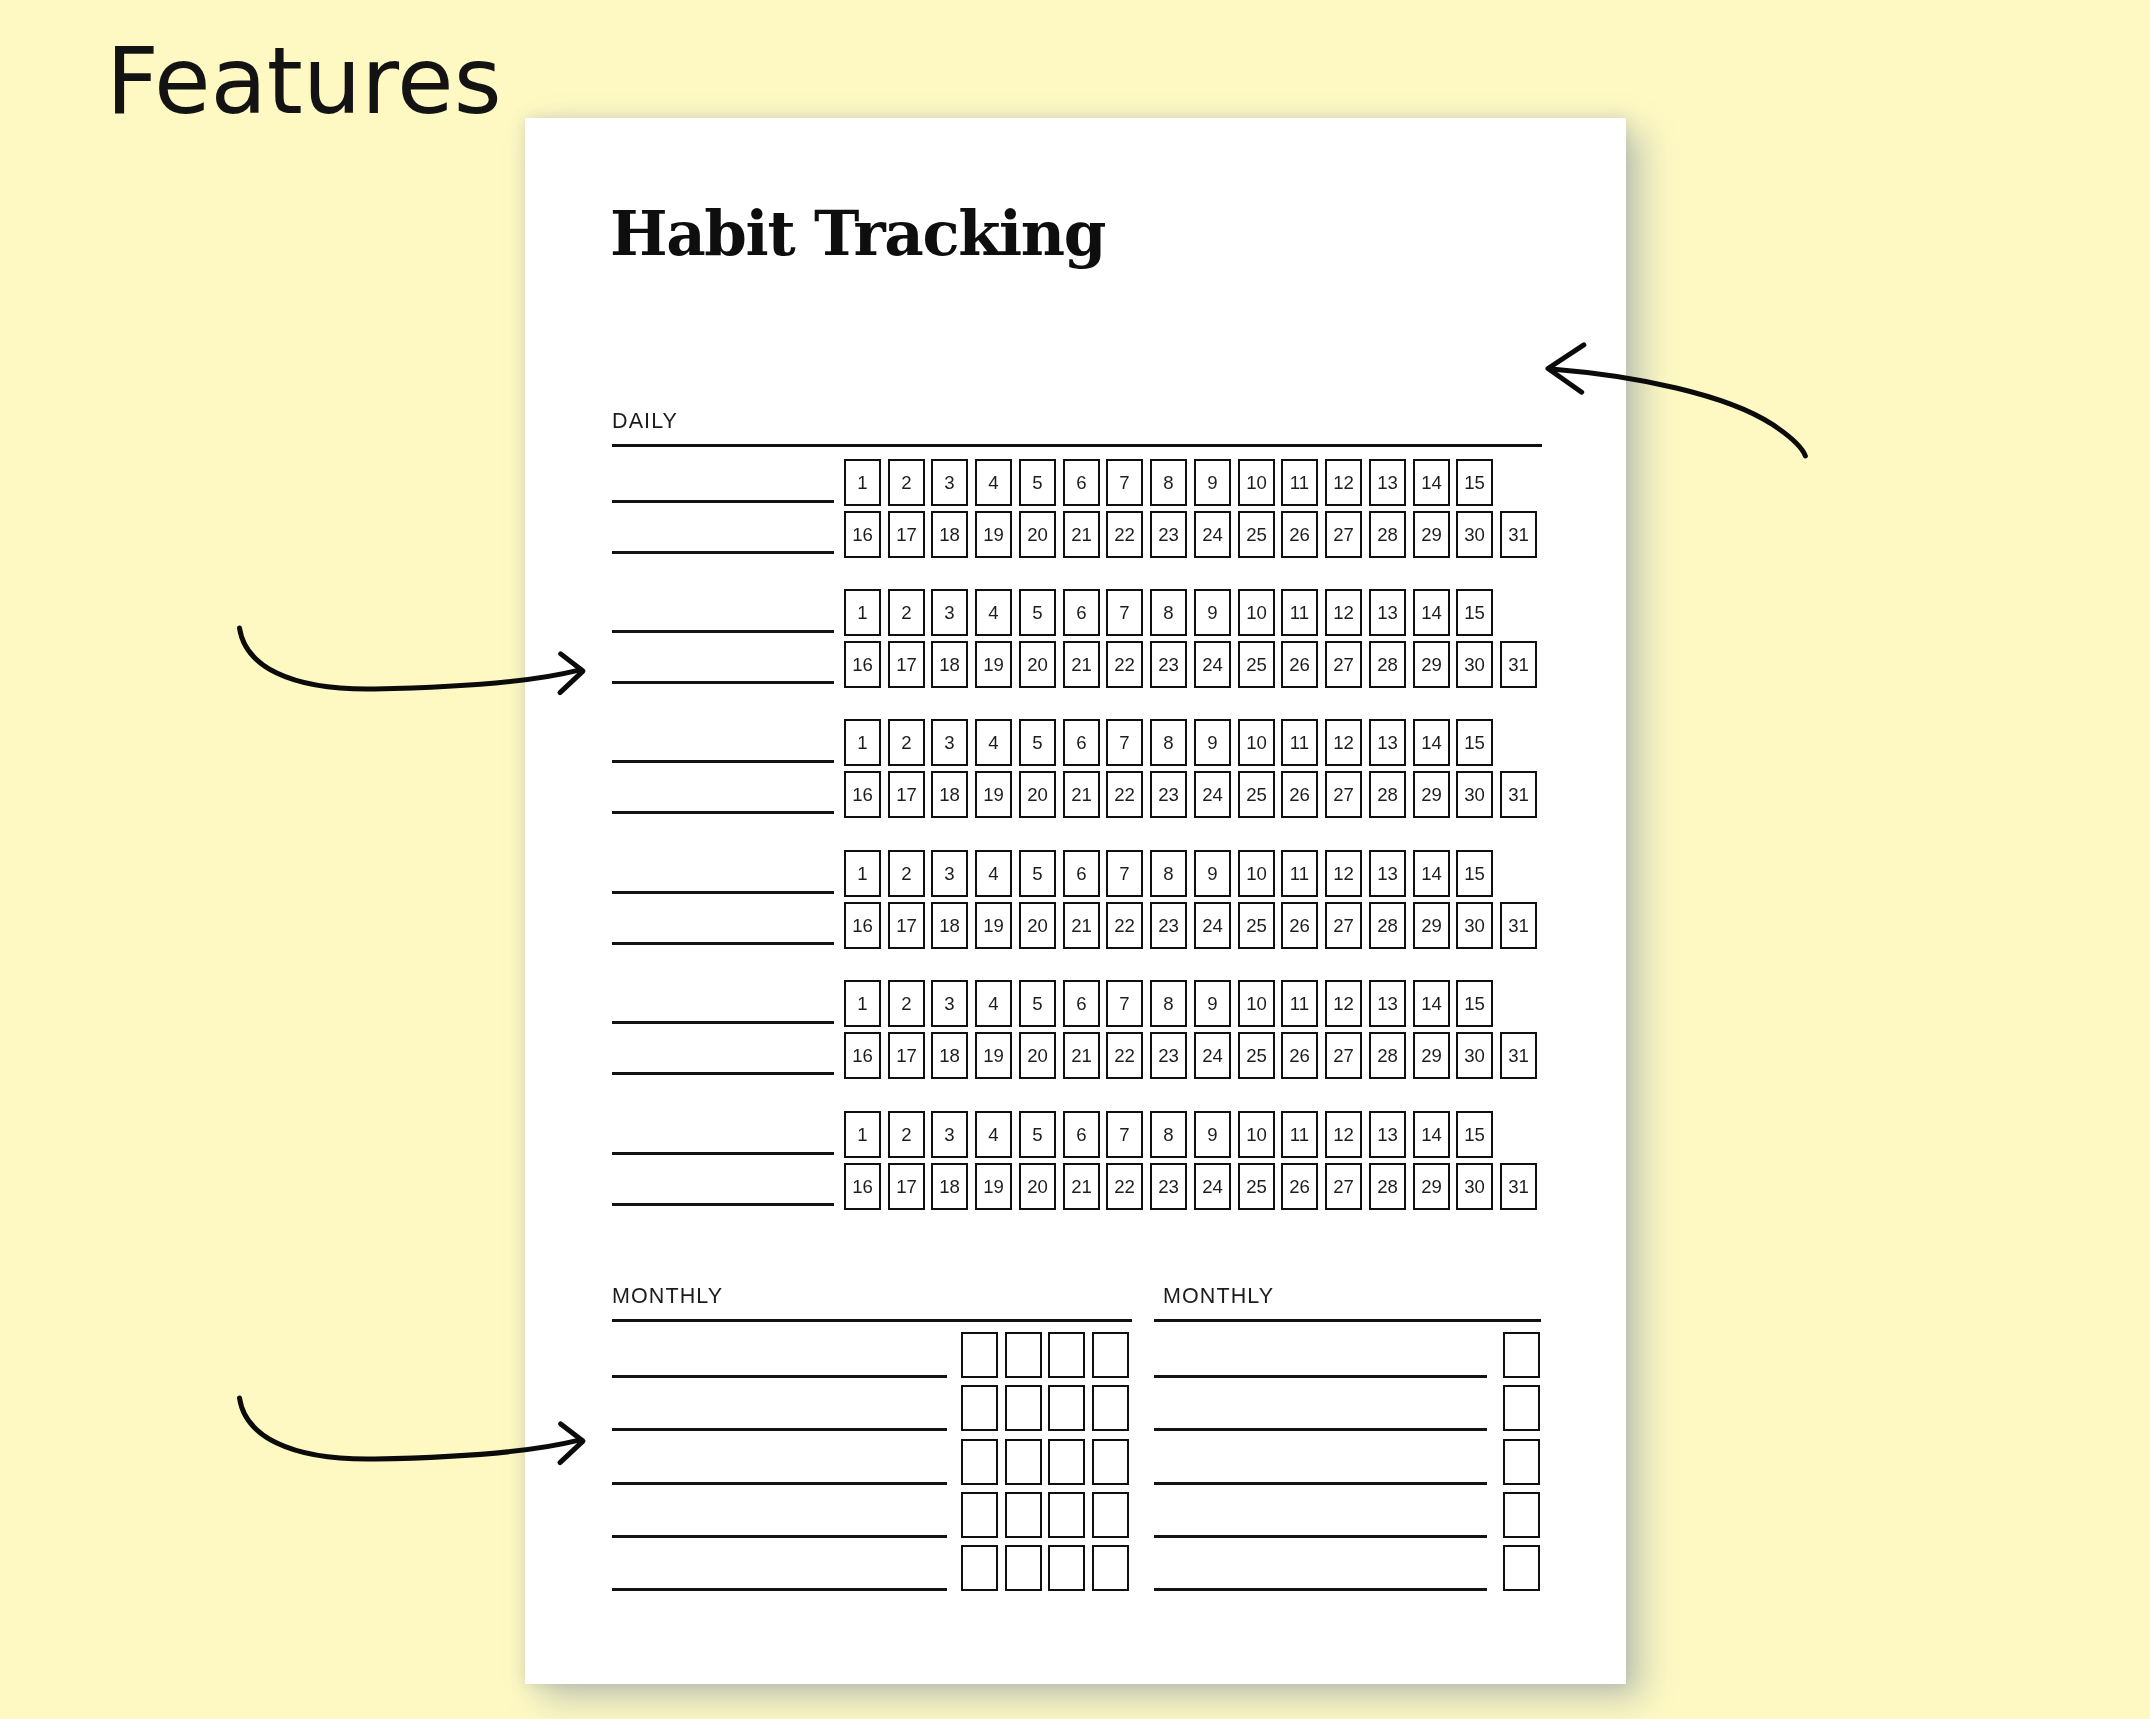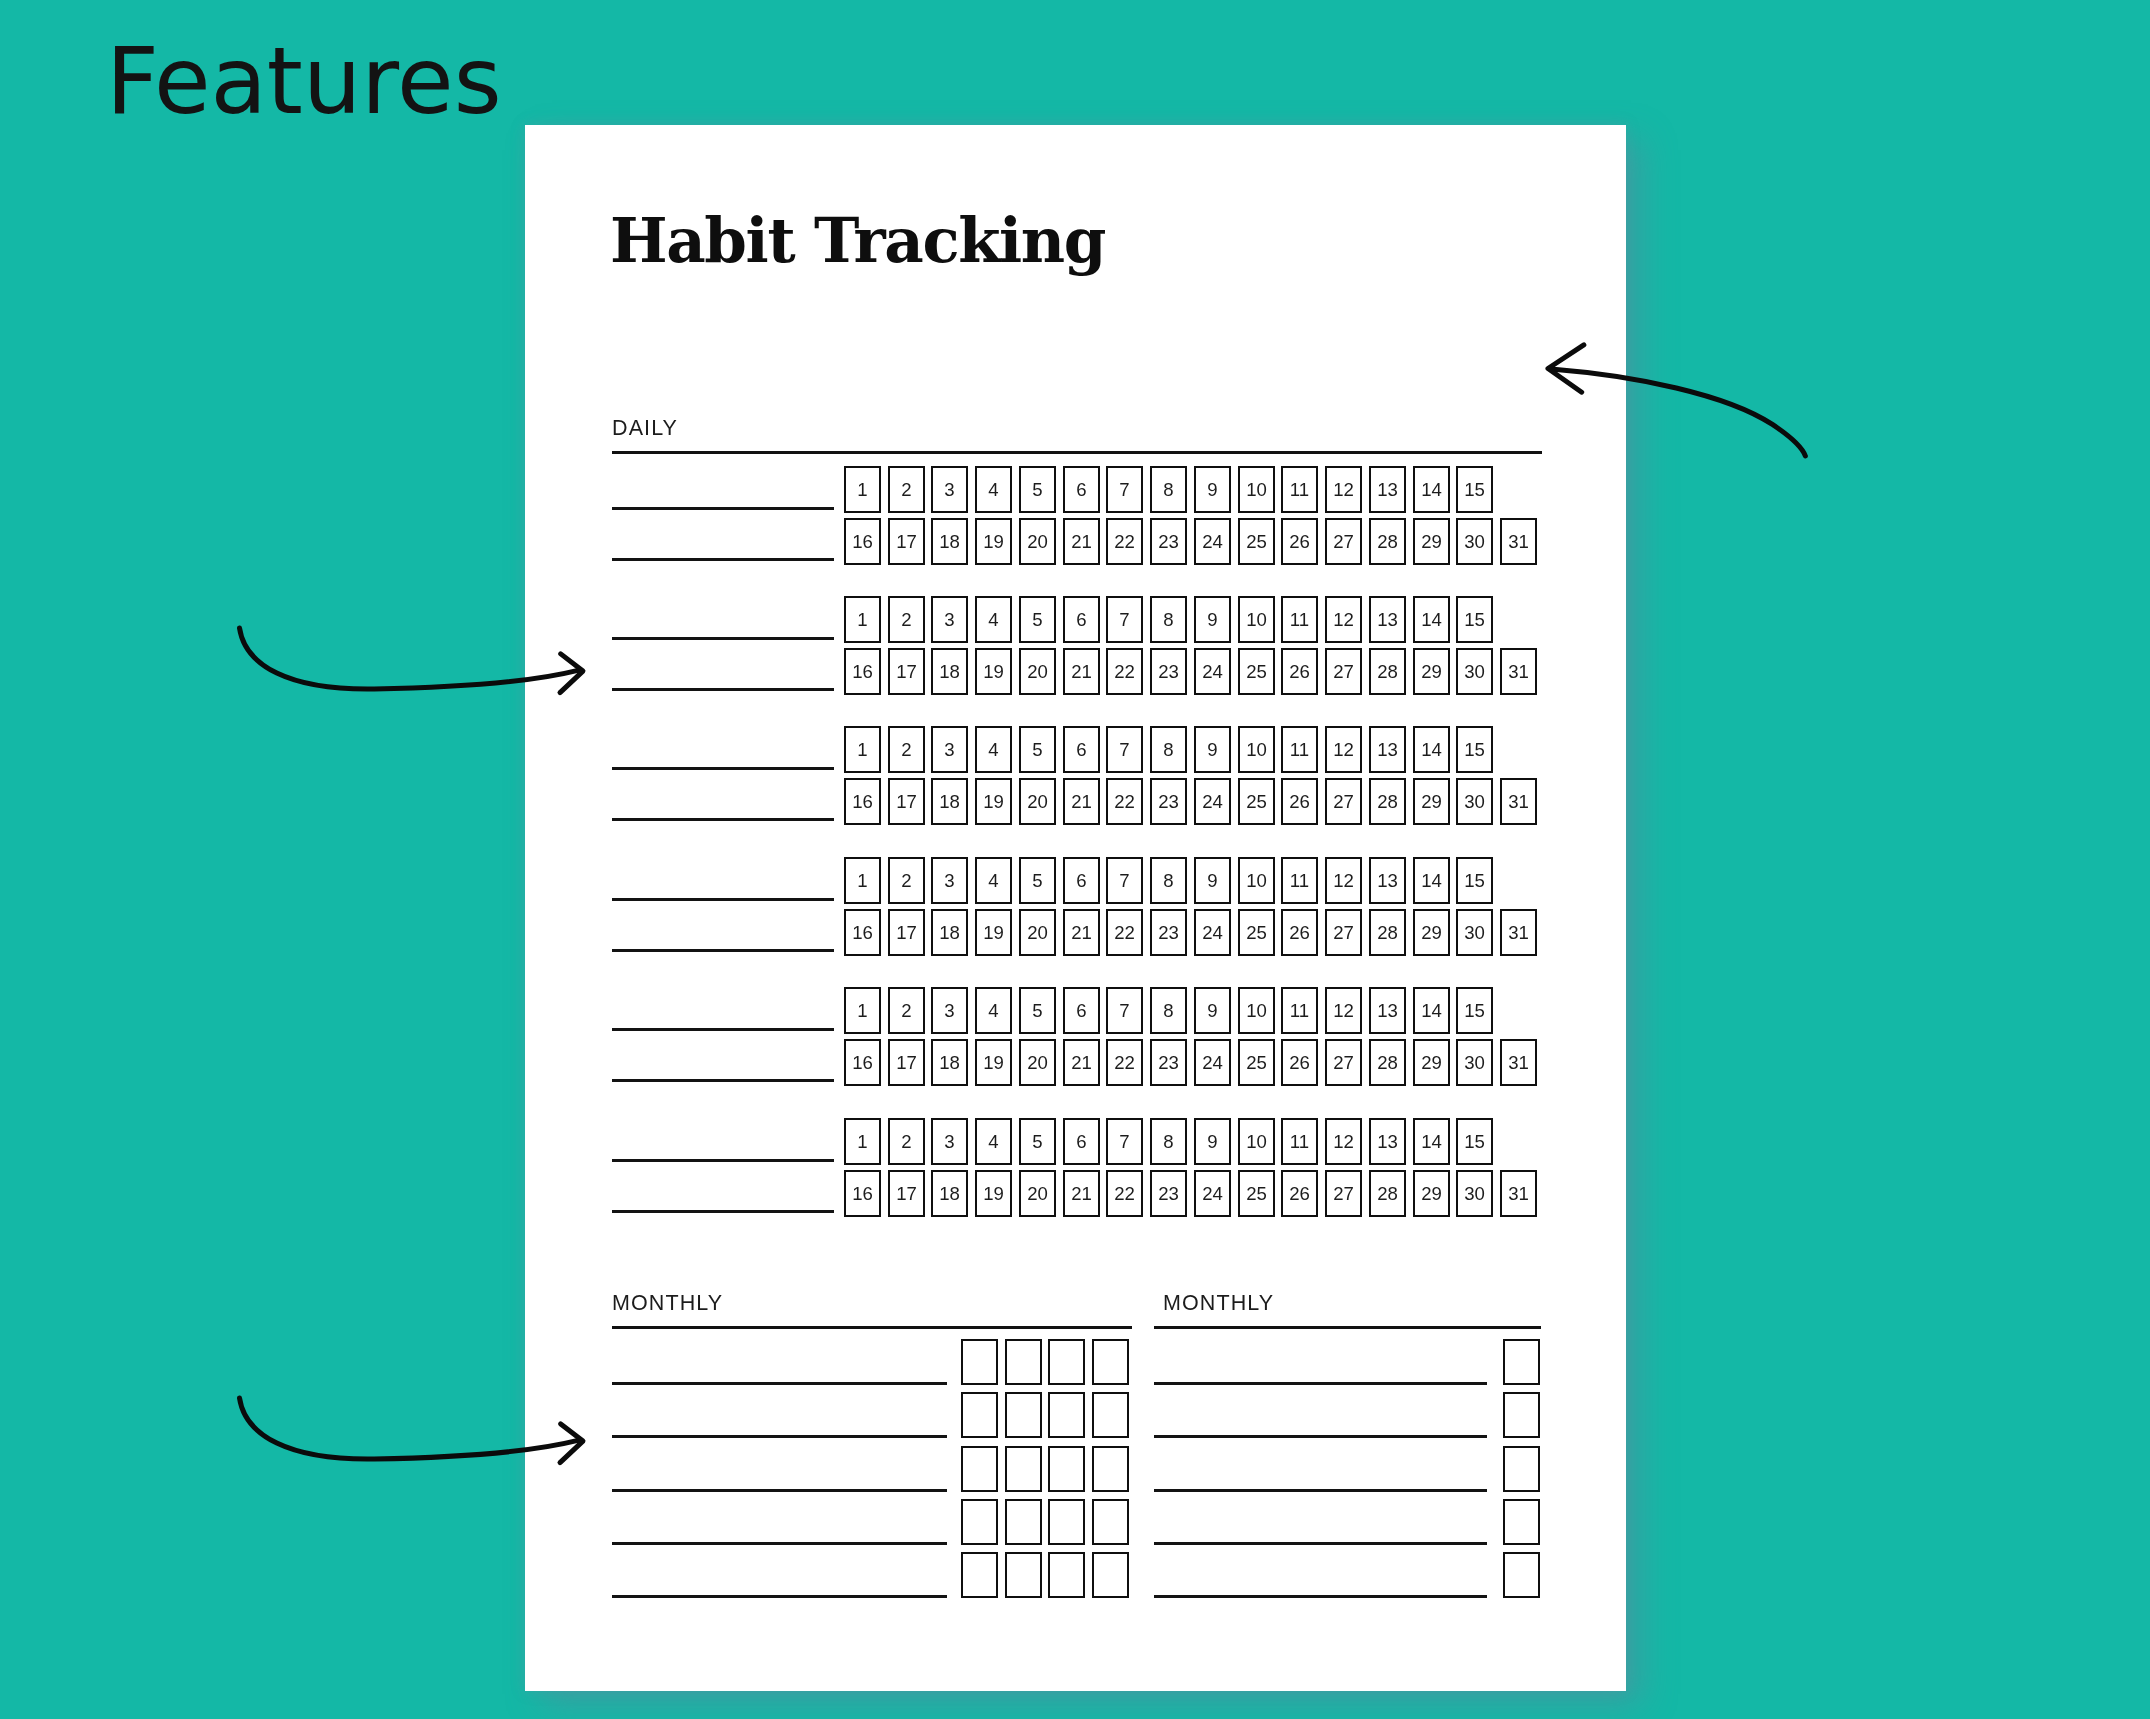--- a/index.html
+++ b/index.html
@@ -1,33 +1,33 @@
 <!DOCTYPE html>
 <html style="font-size:11.5px"><head>
 <meta charset="utf-8">
 <style>
   html,body{margin:0;padding:0;background:#e7f0f8;}
   #canvas{
-    position:relative;width:2151px;height:1720px;background:#14b8a6;
+    position:relative;width:2151px;height:1720px;background:#fef9c3;
     font-family:"DejaVu Sans",sans-serif;color:#151515;overflow:hidden;
   }
   
   .features-heading{
     position:absolute;left:106px;top:29px;font-size:92px;line-height:1.15;
     font-weight:400;letter-spacing:0;color:#131313;white-space:pre-line;
   }
   .note{
     position:absolute;white-space:pre-line;color:#141414;font-weight:400;
   }
   .note-daily{left:163px;top:396px;font-size:65px;line-height:89px;}
   .note-weekly{left:163px;top:1012px;font-size:63px;line-height:72px;}
   .note-undated{left:1674px;top:449px;font-size:63px;line-height:70px;}
   
   .planner-page{
-    position:absolute;left:525px;top:125px;width:1101px;height:1566px;background:#ffffff;
+    position:absolute;left:525px;top:118px;width:1101px;height:1566px;background:#ffffff;
     box-shadow:16px 14.3px 32px rgba(106,128,158,0.42), 0 0 13px rgba(120,140,165,0.25);
   }
   .page-title{
     position:absolute;left:85px;top:80px;
     font-family:"DejaVu Serif",serif;font-weight:700;font-size:61px;
     letter-spacing:-1.4px;color:#0e0e0e;
   }
   .months-bar{
     position:absolute;left:87px;top:214px;width:930px;height:43px;box-sizing:border-box;
     border-top:3.6px solid #111;border-bottom:3.6px solid #111;

